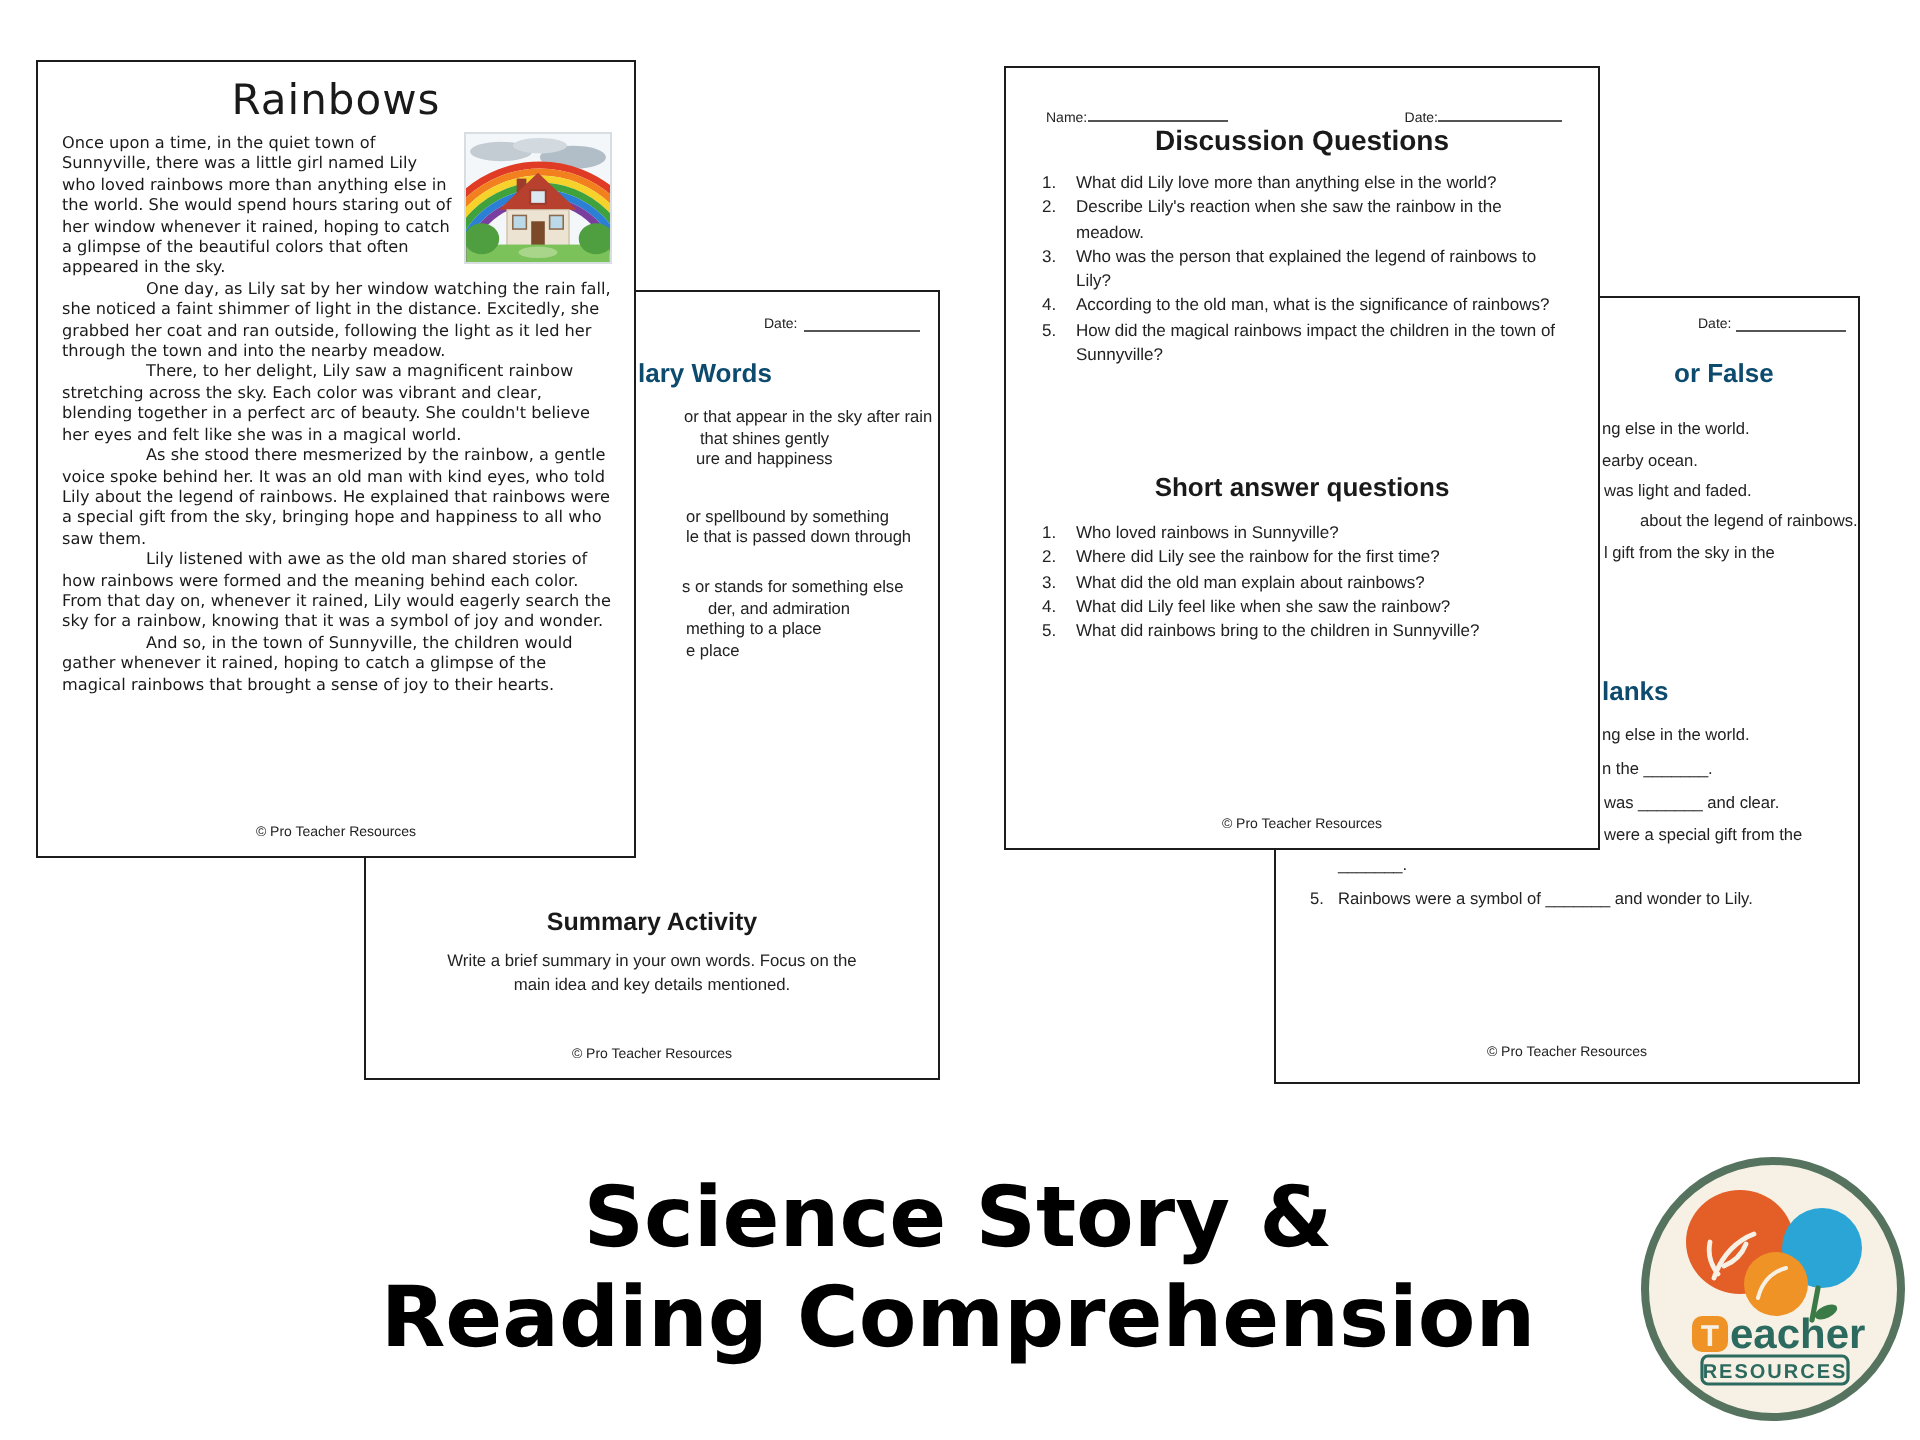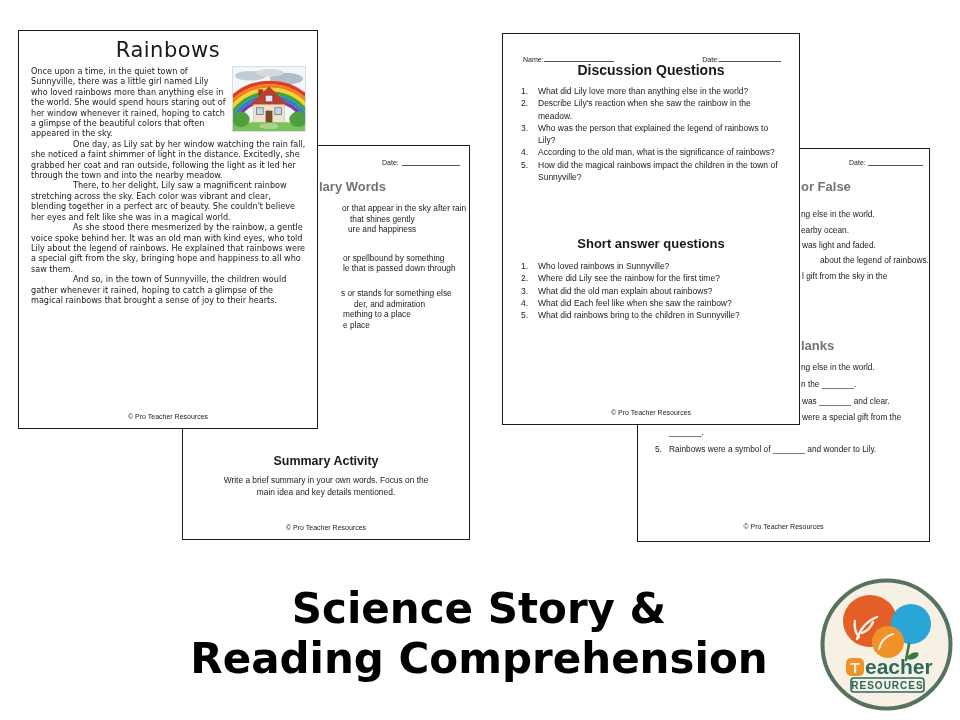--- a/index.html
+++ b/index.html
@@ -14,21 +14,21 @@
   
   .story-page { left:18px; top:30px; width:300px; height:399px; z-index:3;
     font-family:"DejaVu Sans", sans-serif; }
   .story-title { text-align:center; font-size:21px; font-weight:400; margin-top:7px; letter-spacing:.5px; }
   .story-body { padding:4px 11px 0 12px; font-size:8.1px; line-height:10.4px; text-align:left; }
   .story-illo { float:right; width:74px; height:66px; margin:0 0 3px 6px; border:1px solid #d8dde2; }
   .story-body p.indent { text-indent:42px; }
   .page-footer { position:absolute; left:0; right:0; bottom:8px; text-align:center;
     font-size:7px; color:#222; font-family:"Liberation Sans", sans-serif; }
   .frag { position:absolute; font-size:8.3px; color:#222; white-space:nowrap; }
-  .frag-b { position:absolute; font-weight:bold; font-size:13px; color:#737373; white-space:nowrap; }
+  .frag-b { position:absolute; font-weight:bold; font-size:13px; color:#0c4a6e; white-space:nowrap; }
   .nd-label { font-size:7px; color:#222; }
   .blank-line { display:inline-block; border-bottom:1px solid #555; height:7px; vertical-align:baseline; }
   
   .vocab-page { left:182px; top:145px; width:288px; height:395px; z-index:1; }
   .summary-block { position:absolute; left:0; right:0; top:308px; text-align:center; }
   .summary-heading { font-weight:bold; font-size:12.5px; }
   .summary-text { font-size:8.4px; line-height:12px; margin-top:6px; color:#222; }
   
   .disc-page { left:502px; top:33px; width:298px; height:392px; z-index:3; }
   .namedate-row { position:absolute; top:14px; left:20px; right:18px; display:flex; justify-content:space-between; }
@@ -72,21 +72,21 @@
         <div>Write a brief summary in your own words. Focus on the</div>
         <div>main idea and key details mentioned.</div>
       </div>
     </div>
     <div class="page-footer">© Pro Teacher Resources</div>
   </div>
 
   <div class="page tf-page">
     <span class="frag" style="left:211px; top:10px; font-size:7px;">Date:</span>
     <span class="blank-line" style="position:absolute; left:230px; top:10px; width:55px;"></span>
-    <span class="frag-b" style="left:163px; top:30px;">or False</span>
+    <span class="frag-b" style="left:163px; top:30px;padding-left:36px;">or False</span>
     <span class="frag" style="left:163px; top:60px;">ng else in the world.</span>
     <span class="frag" style="left:163px; top:76px;">earby ocean.</span>
     <span class="frag" style="left:164px; top:91px;">was light and faded.</span>
     <span class="frag" style="left:166px; top:106px;padding-left:16px;">about the legend of rainbows.</span>
     <span class="frag" style="left:164px; top:122px;">l gift from the sky in the</span>
 
     <span class="frag-b" style="left:163px; top:189px;">lanks</span>
     <span class="frag" style="left:163px; top:213px;">ng else in the world.</span>
     <span class="frag" style="left:163px; top:230px;">n the _______.</span>
     <span class="frag" style="left:164px; top:247px;">was _______  and clear.</span>
@@ -123,20 +123,21 @@
         <rect x="43" y="42" width="7" height="7" fill="#bcd9ea" stroke="#8a6a4a" stroke-width="0.8"></rect>
         <rect x="0" y="57" width="74" height="9" fill="#7cc25a"></rect>
         <ellipse cx="8" cy="54" rx="9" ry="8" fill="#4f9e3f"></ellipse>
         <ellipse cx="67" cy="54" rx="9" ry="8" fill="#4f9e3f"></ellipse>
         <ellipse cx="37" cy="61" rx="10" ry="3" fill="#a9d58a"></ellipse>
       </svg>
       <p>Once upon a time, in the quiet town of Sunnyville, there was a little girl named Lily who loved rainbows more than anything else in the world. She would spend hours staring out of her window whenever it rained, hoping to catch a glimpse of the beautiful colors that often appeared in the sky.</p>
       <p class="indent">One day, as Lily sat by her window watching the rain fall, she noticed a faint shimmer of light in the distance. Excitedly, she grabbed her coat and ran outside, following the light as it led her through the town and into the nearby meadow.</p>
       <p class="indent">There, to her delight, Lily saw a magnificent rainbow stretching across the sky. Each color was vibrant and clear, blending together in a perfect arc of beauty. She couldn't believe her eyes and felt like she was in a magical world.</p>
       <p class="indent">As she stood there mesmerized by the rainbow, a gentle voice spoke behind her. It was an old man with kind eyes, who told Lily about the legend of rainbows. He explained that rainbows were a special gift from the sky, bringing hope and happiness to all who saw them.</p>
+      <p class="indent">Lily listened with awe as the old man shared stories of how rainbows were formed and the meaning behind each color. From that day on, whenever it rained, Lily would eagerly search the sky for a rainbow, knowing that it was a symbol of joy and wonder.</p>
       <p class="indent">And so, in the town of Sunnyville, the children would gather whenever it rained, hoping to catch a glimpse of the magical rainbows that brought a sense of joy to their hearts.</p>
     </div>
     <div class="page-footer">© Pro Teacher Resources</div>
   </div>
 
   <div class="page disc-page">
     <div class="namedate-row">
       <span>
         <span class="nd-label">Name:</span><span class="blank-line" style="width:70px;"></span>
       </span>
@@ -176,21 +177,21 @@
       <div class="q">
         <span class="q-num">2.</span>
         <span class="q-text">Where did Lily see the rainbow for the first time?</span>
       </div>
       <div class="q">
         <span class="q-num">3.</span>
         <span class="q-text">What did the old man explain about rainbows?</span>
       </div>
       <div class="q">
         <span class="q-num">4.</span>
-        <span class="q-text">What did Each feel like when she saw the rainbow?</span>
+        <span class="q-text">What did Lily feel like when she saw the rainbow?</span>
       </div>
       <div class="q">
         <span class="q-num">5.</span>
         <span class="q-text">What did rainbows bring to the children in Sunnyville?</span>
       </div>
     </div>
     <div class="page-footer">© Pro Teacher Resources</div>
   </div>
 
   <div class="main-title">

